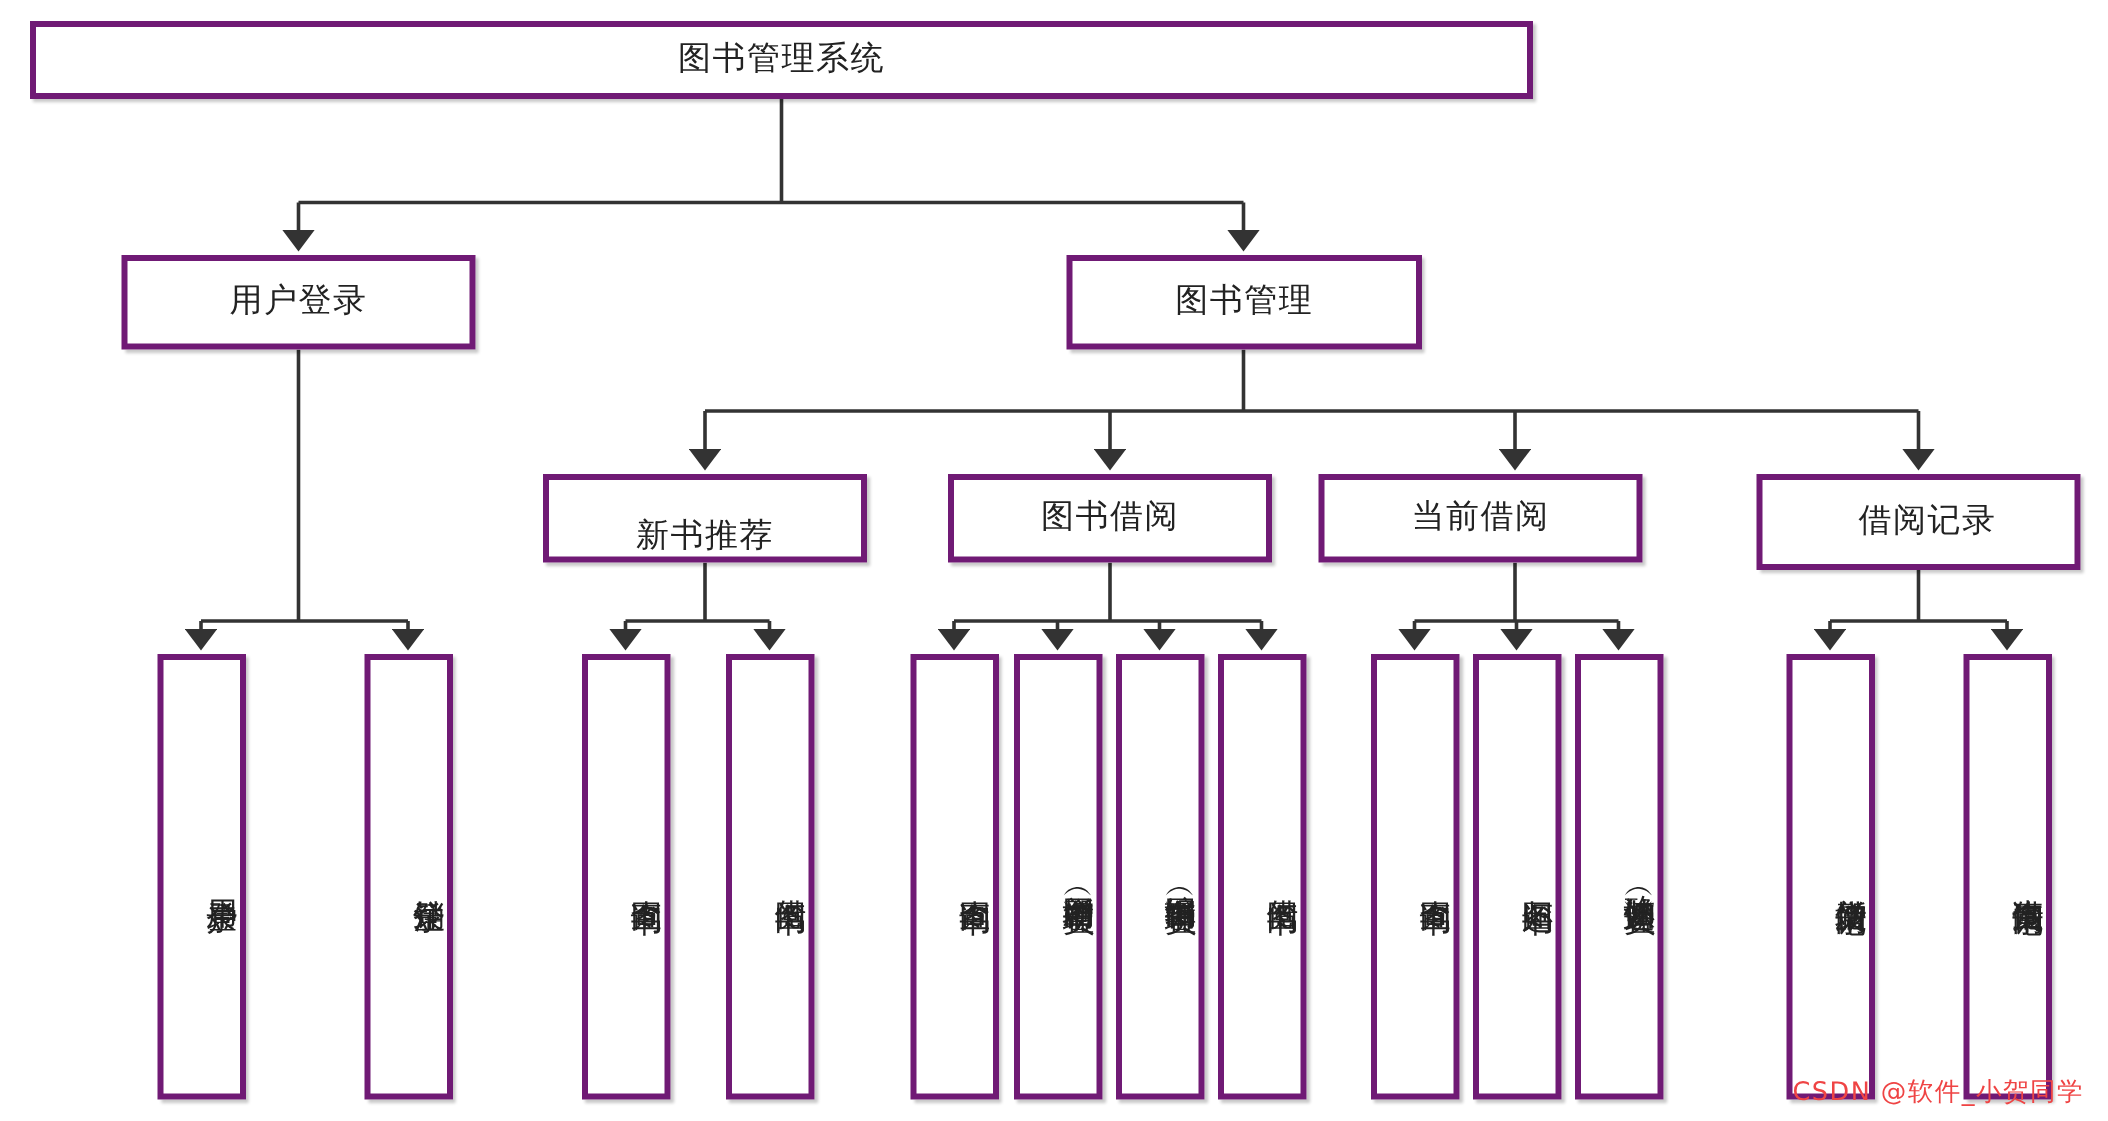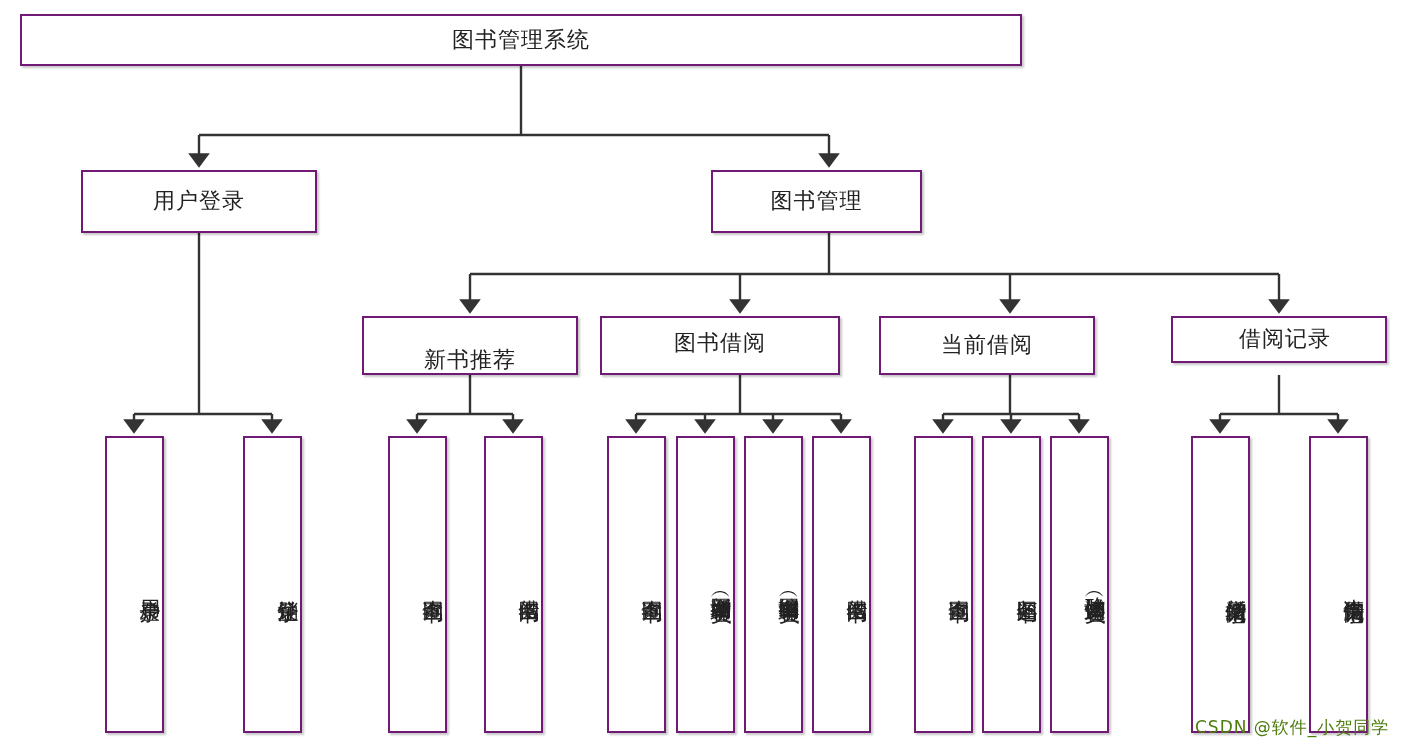--- a/index.html
+++ b/index.html
@@ -22,21 +22,21 @@
     left: 0;
     top: 0;
     width: 1405px;
     height: 747px;
     pointer-events: none;
   }
   .node {
     position: absolute;
     box-sizing: border-box;
     background: #ffffff;
-    border: 2px solid #701a75;
+    border: 4px solid #701a75;
     box-shadow: 2px 2px 2px rgba(0,0,0,0.22);
     display: flex;
     align-items: center;
     justify-content: center;
     color: #222222;
   }
   .node.h {
     font-size: 22px;
     line-height: 1.2;
     letter-spacing: 1px;
@@ -113,33 +113,33 @@
       </g>
   </svg>
 
   <div id="nodes">
       <div class="node h" style="left: 20px; top: 14px; width: 1002px; height: 52px;">
         <span>图书管理系统</span>
       </div>
       <div class="node h" style="left: 81px; top: 170px; width: 236px; height: 63px;">
         <span>用户登录</span>
       </div>
-      <div class="node h" style="left: 711px; top: 170px; width: 211px; height: 63px;">
+      <div class="node h" style="left: 711px; top: 170px; width: 237px; height: 63px;">
         <span>图书管理</span>
       </div>
       <div class="node h" style="left: 362px; top: 316px; width: 216px; height: 59px; align-items: flex-end;">
         <span>新书推荐</span>
       </div>
-      <div class="node h" style="left: 600px; top: 316px; width: 240px; height: 59px; font-family: Liberation Mono, monospace;">
+      <div class="node h" style="left: 632px; top: 316px; width: 216px; height: 59px;">
         <span>图书借阅</span>
       </div>
       <div class="node h" style="left: 879px; top: 316px; width: 216px; height: 59px;">
         <span>当前借阅</span>
       </div>
-      <div class="node h" style="left: 1171px; top: 316px; width: 216px; height: 47px; padding-left: 12px;">
+      <div class="node h" style="left: 1171px; top: 316px; width: 216px; height: 64px; padding-left: 12px;">
         <span>借阅记录</span>
       </div>
       <div class="node v" style="left: 105px; top: 436px; width: 59px; height: 297px;">
         <span class="vlabel">用户登录</span>
       </div>
       <div class="node v" style="left: 243px; top: 436px; width: 59px; height: 297px;">
         <span class="vlabel">注销登录</span>
       </div>
       <div class="node v" style="left: 388px; top: 436px; width: 59px; height: 297px;">
         <span class="vlabel">查询图书</span>
@@ -169,15 +169,15 @@
         <span class="vlabel">确认归还（管理员）</span>
       </div>
       <div class="node v" style="left: 1191px; top: 436px; width: 59px; height: 297px;">
         <span class="vlabel">新增借阅记录</span>
       </div>
       <div class="node v" style="left: 1309px; top: 436px; width: 59px; height: 297px;">
         <span class="vlabel">查询借阅记录</span>
       </div>
     </div>
 
-  <div class="watermark" style="left: 1195px; top: 716px; color: #4d7c0f;">CSDN @软件_小贺同学</div>
+  <div class="watermark" style="left: 1195px; top: 716px; color: #ef4444;">CSDN @软件_小贺同学</div>
 
 </div>
 
 </body></html>

